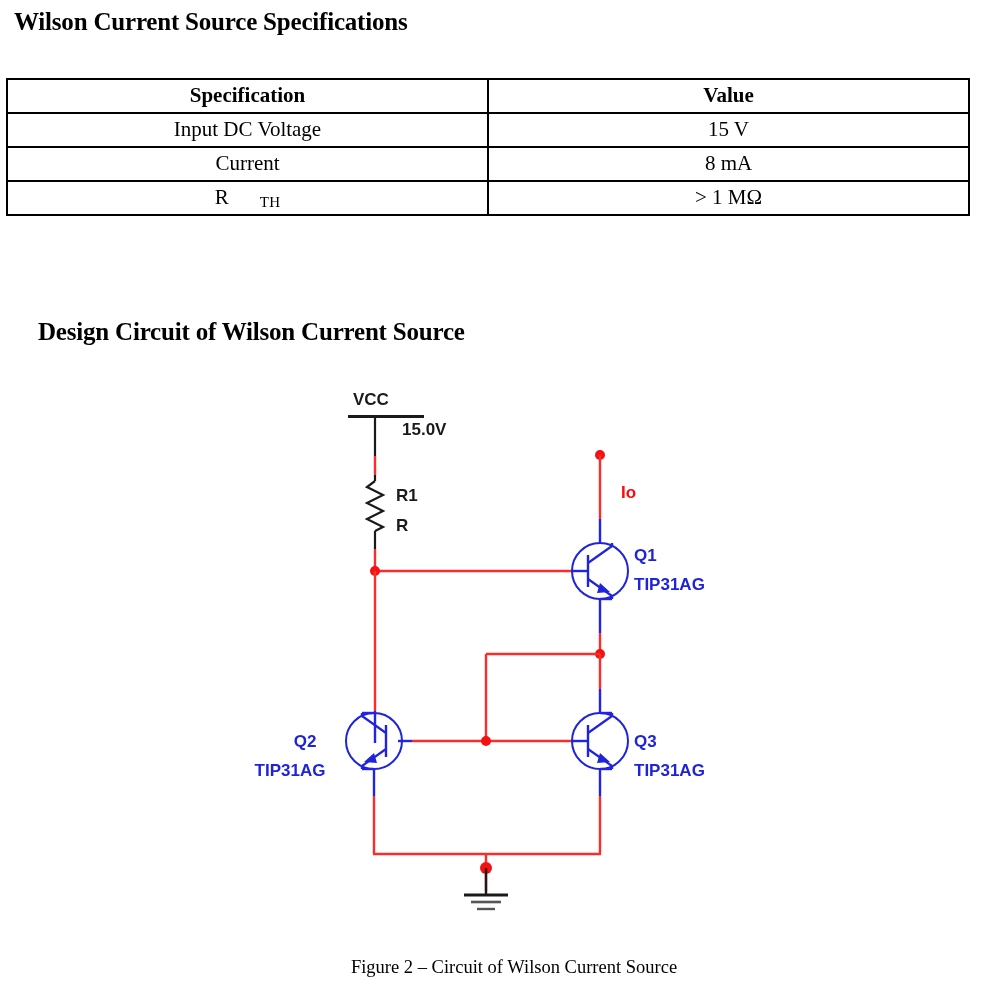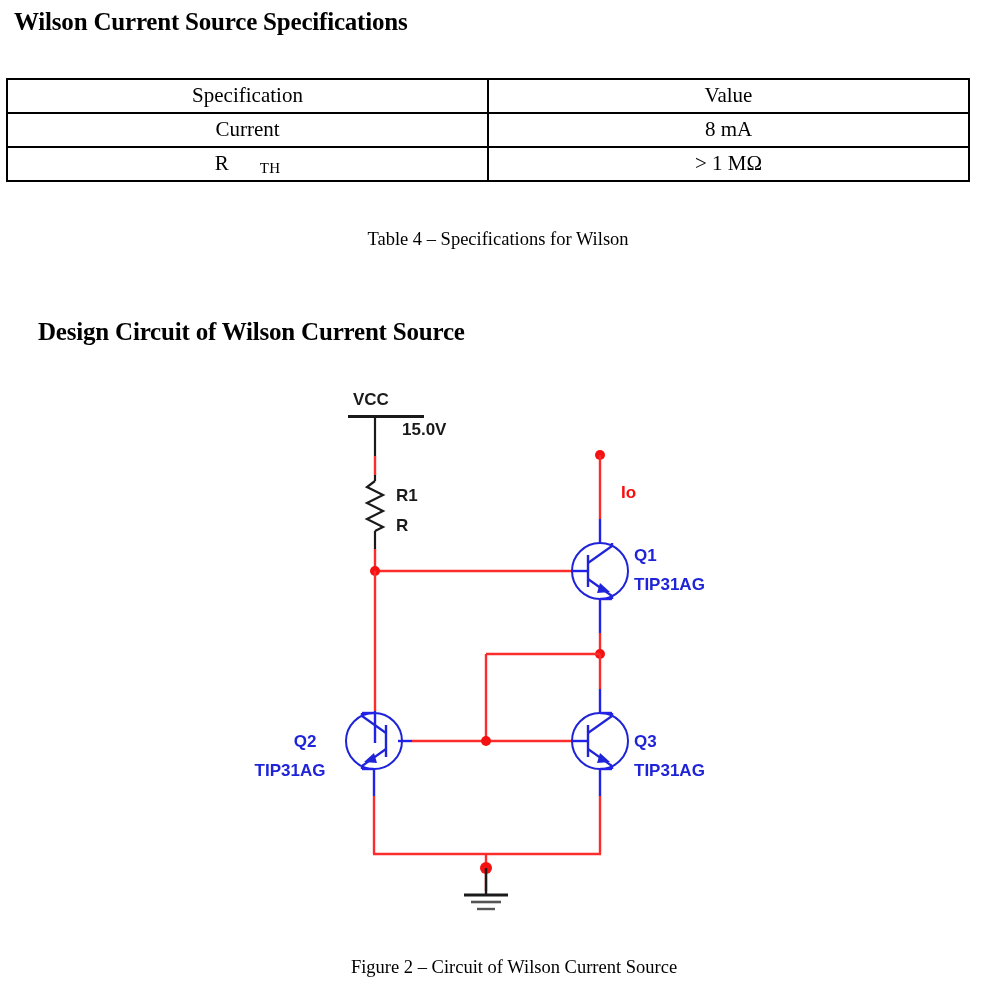--- a/index.html
+++ b/index.html
@@ -32,21 +32,21 @@
   table.spec td,table.spec th{
     border:2px solid #000000;
     text-align:center;
     font-size:21px;
     font-family:"Liberation Serif", serif;
     font-weight:normal;
     height:28px;
     padding:1px 0 3px 0;
     line-height:1.15;
   }
-  table.spec th{font-weight:normal;}
+  table.spec th{font-weight:bold;}
   table.spec col.c1{width:481px;}
   table.spec col.c2{width:481px;}
   sub.sm{font-size:15px;vertical-align:baseline;position:relative;top:3px;letter-spacing:0.3px;margin-left:31px;}
 
   .caption{
     position:absolute;
     width:996px;
     text-align:center;
     font-size:18.5px;
     font-family:"Liberation Serif", serif;
@@ -76,31 +76,34 @@
         <col class="c2">
       </colgroup>
     <thead>
       <tr>
         <th>Specification</th>
         <th>Value</th>
       </tr>
     </thead>
     <tbody>
       <tr>
+        <td>Input DC Voltage</td>
+        <td>15 V</td>
+      </tr>
+      <tr>
         <td>Current</td>
         <td>8 mA</td>
       </tr>
       <tr>
         <td><span>R</span><sub class="sm">TH</sub></td>
         <td>&gt; 1 MΩ</td>
       </tr>
     </tbody>
   </table>
 
-  <div class="caption" id="table-caption">Table 4 – Specifications for Wilson</div>
 
   <h1 class="section" id="heading-2">Design Circuit of Wilson Current Source</h1>
 
   <div id="circuit-figure">
     <svg width="996" height="560" viewBox="0 0 996 560" xmlns="http://www.w3.org/2000/svg">
 
       <g>
         <line x1="348" y1="45.5" x2="424" y2="45.5" stroke="#1a1a1a" stroke-width="3"></line>
         <line x1="375" y1="45.5" x2="375" y2="85" stroke="#1a1a1a" stroke-width="2.2"></line>
       </g>

